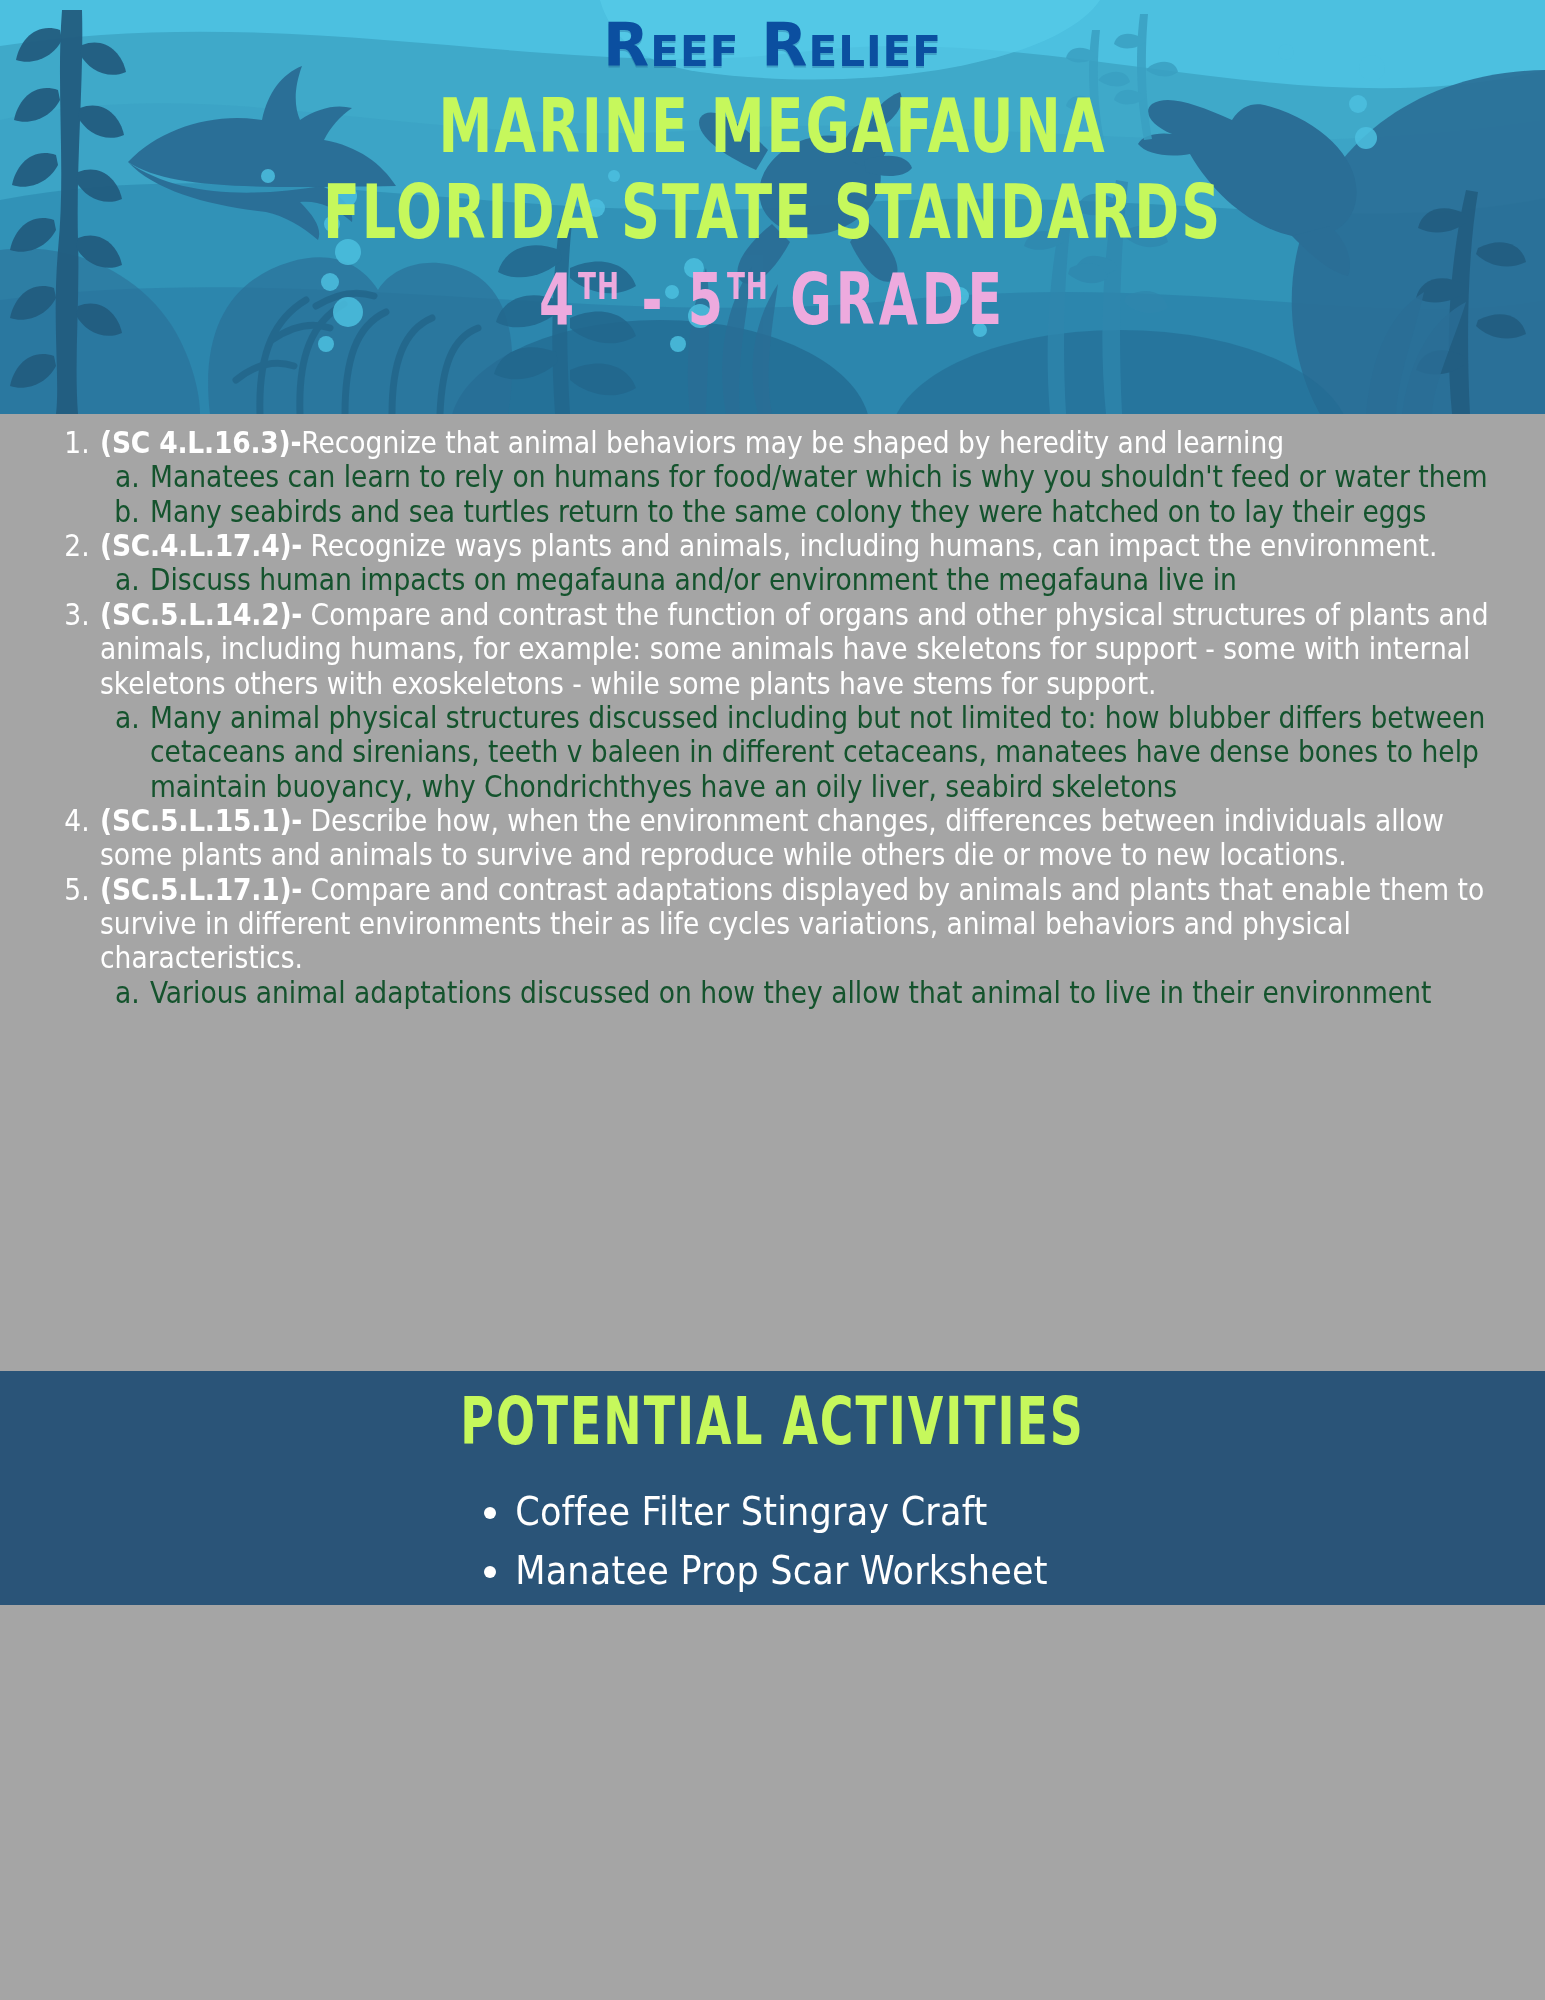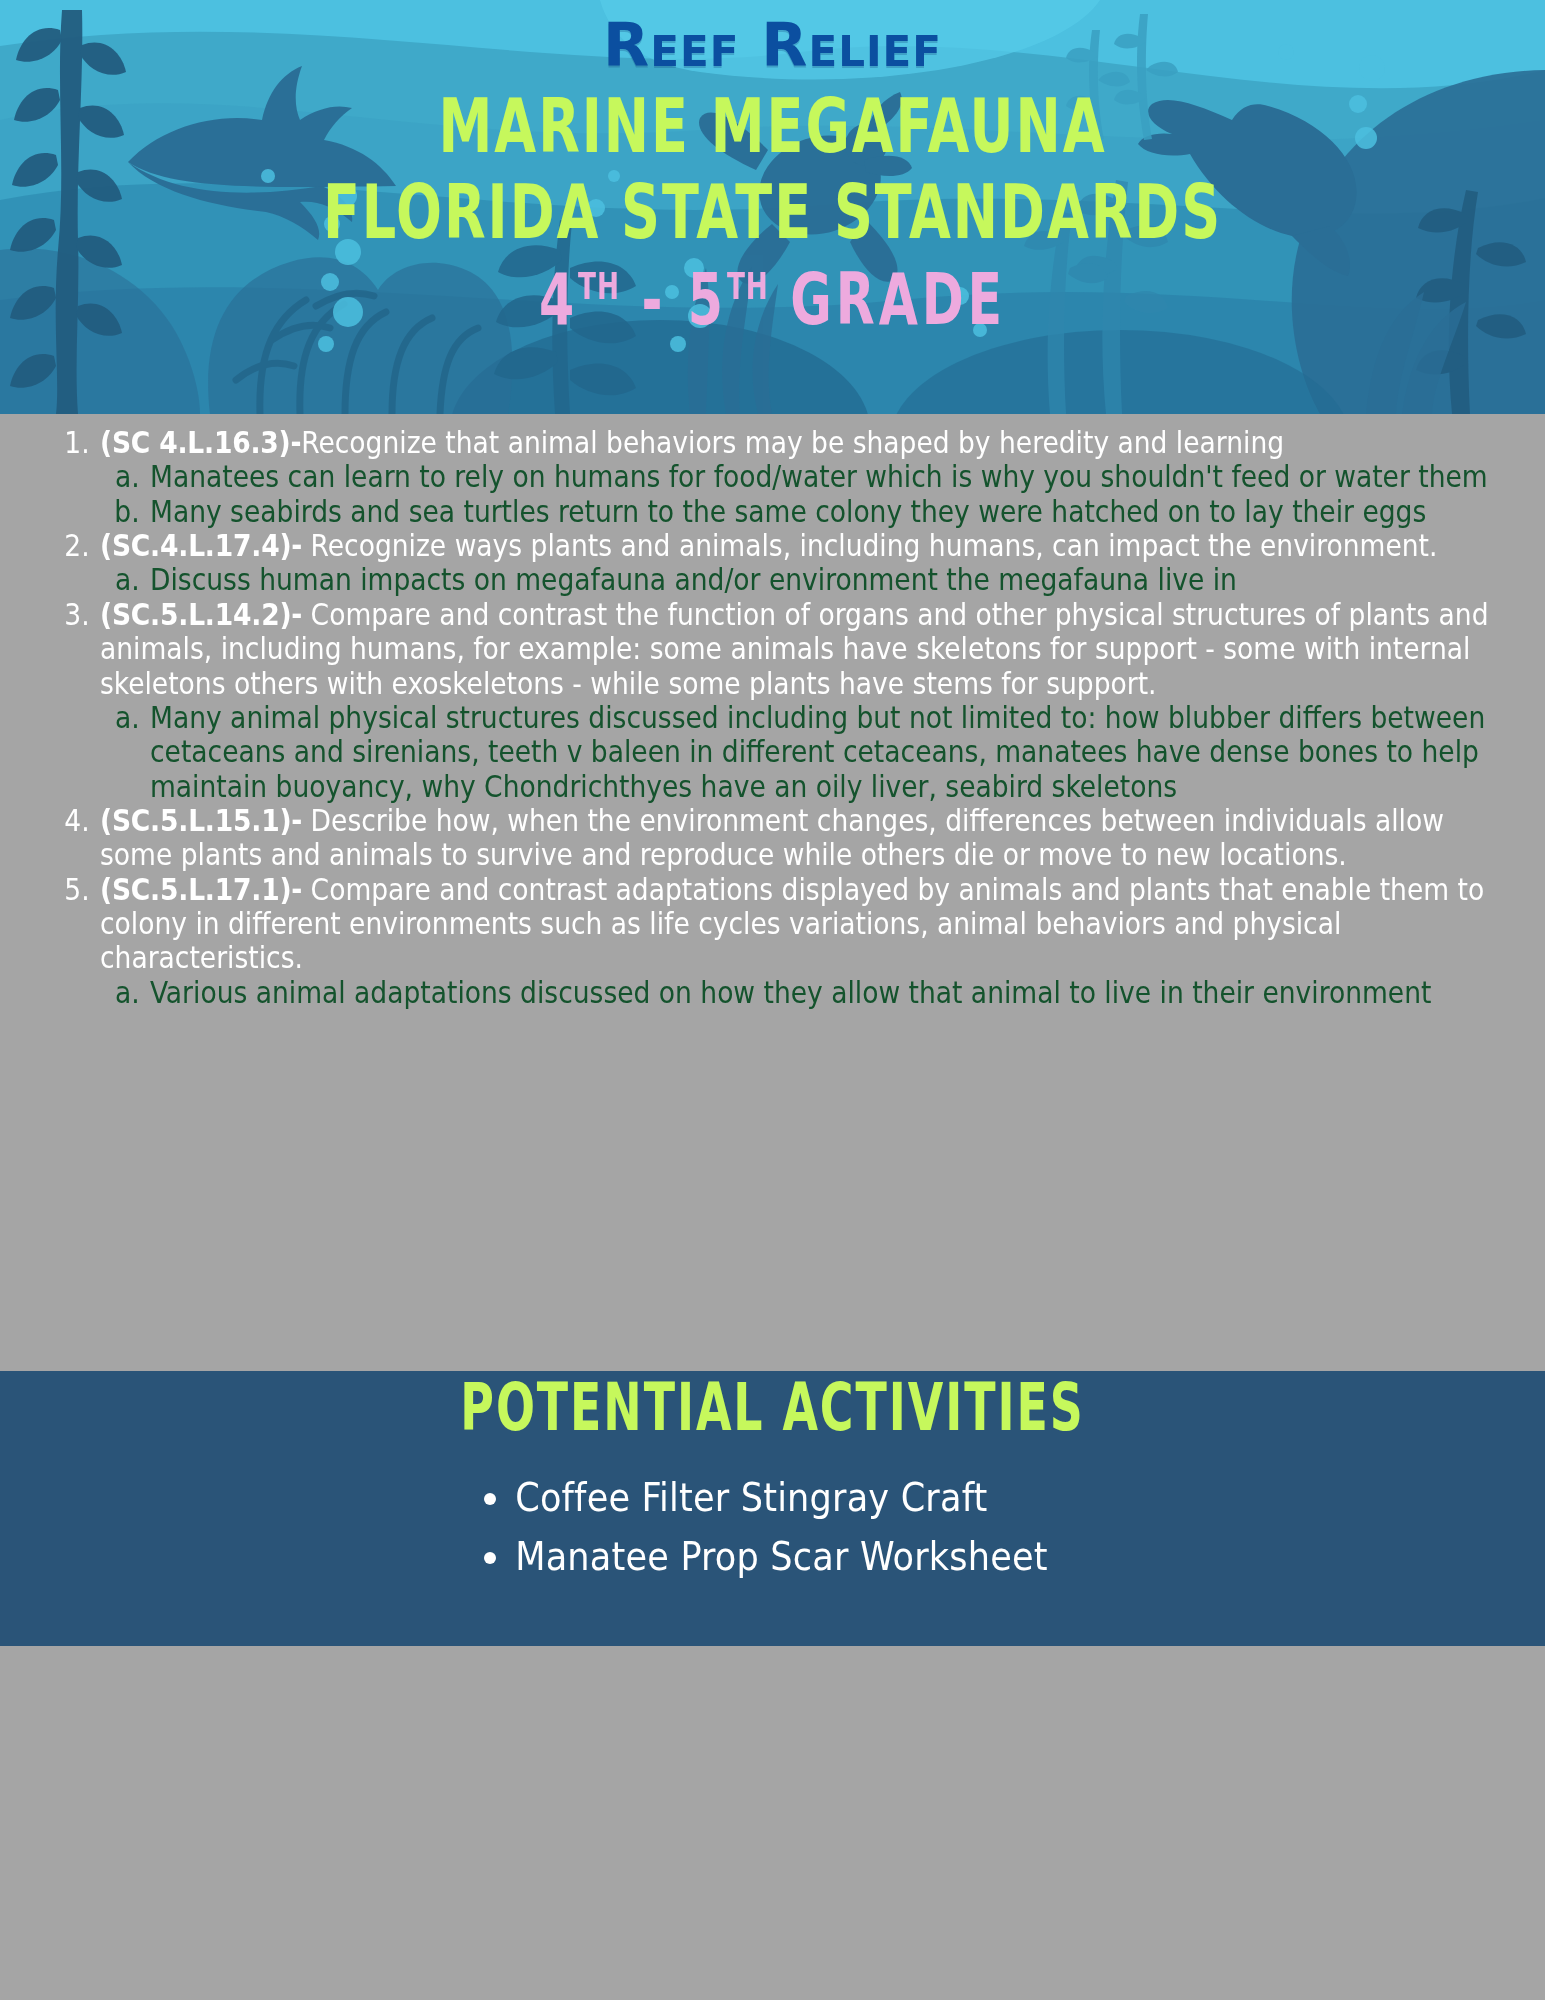--- a/index.html
+++ b/index.html
@@ -126,24 +126,24 @@
     color: #14532d;
     font-size: 29.5px;
     line-height: 1.165;
     padding-left: 2px;
   }
 
   
   .footer {
     position: relative;
     width: 1545px;
-    height: 275px;
+    height: 234px;
     background: #2a5478;
     box-sizing: border-box;
-    padding-top: 4px;
+    padding-top: 18px;
     text-align: center;
     overflow: hidden;
   }
   .footer-title {
     margin: 0;
     font-family: "DejaVu Sans Condensed", "Liberation Sans Narrow", "Liberation Sans", sans-serif;
     font-weight: bold;
     text-transform: uppercase;
     font-size: 52px;
     letter-spacing: 2px;
@@ -337,21 +337,21 @@
             <li>Manatees can learn to rely on humans for food/water which is why you shouldn't feed or water them</li>
             <li>Many seabirds and sea turtles return to the same colony they were hatched on to lay their eggs</li>
           </ol></li>
         <li><span class="code">(SC.4.L.17.4)-</span><span> Recognize ways plants and animals, including humans, can impact the environment.</span><ol class="lv2">
             <li>Discuss human impacts on megafauna and/or environment the megafauna live in</li>
           </ol></li>
         <li><span class="code">(SC.5.L.14.2)-</span><span> Compare and contrast the function of organs and other physical structures of plants and animals, including humans, for example: some animals have skeletons for support - some with internal skeletons others with exoskeletons - while some plants have stems for support.</span><ol class="lv2">
             <li>Many animal physical structures discussed including but not limited to: how blubber differs between cetaceans and sirenians, teeth v baleen in different cetaceans, manatees have dense bones to help maintain buoyancy, why Chondrichthyes have an oily liver, seabird skeletons</li>
           </ol></li>
         <li><span class="code">(SC.5.L.15.1)-</span><span> Describe how, when the environment changes, differences between individuals allow some plants and animals to survive and reproduce while others die or move to new locations.</span></li>
-        <li><span class="code">(SC.5.L.17.1)-</span><span> Compare and contrast adaptations displayed by animals and plants that enable them to colony in different environments such as life cycles variations, animal behaviors and physical characteristics.</span><ol class="lv2">
+        <li><span class="code">(SC.5.L.17.1)-</span><span> Compare and contrast adaptations displayed by animals and plants that enable them to survive in different environments their as life cycles variations, animal behaviors and physical characteristics.</span><ol class="lv2">
             <li>Various animal adaptations discussed on how they allow that animal to live in their environment</li>
           </ol></li>
       </ol>
   </div>
 
   <div class="footer">
     <h2 class="footer-title">Potential Activities</h2>
     <ul class="activities" id="activities-list"><li>Coffee Filter Stingray Craft</li><li>Manatee Prop Scar Worksheet</li></ul>
   </div>
 

